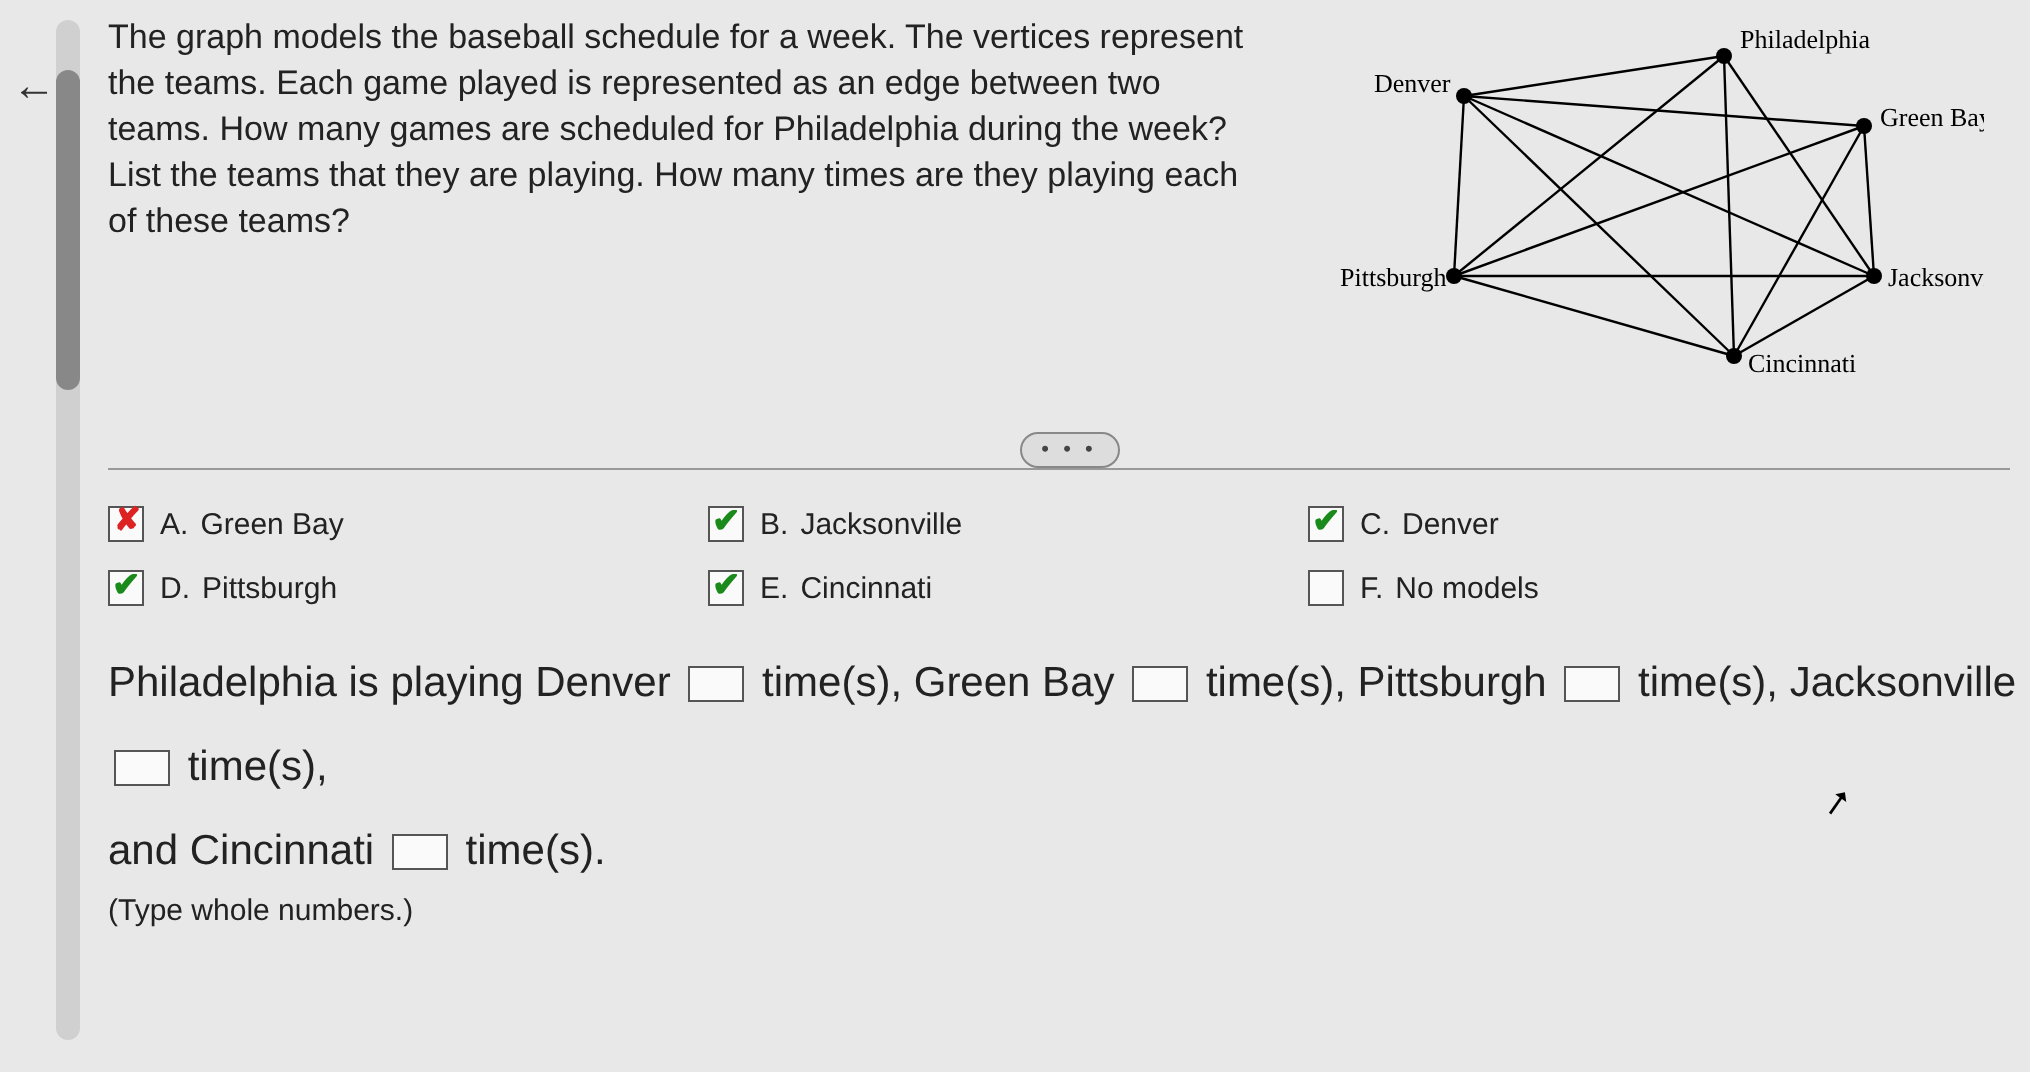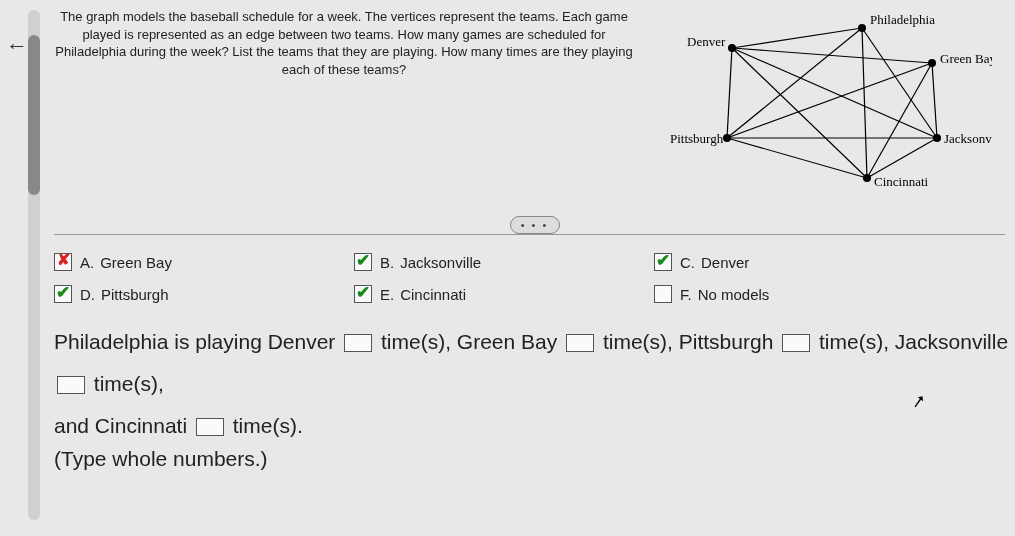--- a/index.html
+++ b/index.html
@@ -38,21 +38,21 @@
       border-radius: 6px;
     }
     .content {
       position: absolute;
       left: 54px;
       top: 8px;
       right: 0;
       bottom: 0;
     }
     .question-row { display: flex; gap: 18px; }
-    .question-text { width: 580px; line-height: 1.35; font-size: 13px; text-align: center; }
+    .question-text { width: 580px; line-height: 1.35; font-size: 17px; }
     .graph-area { width: 340px; height: 190px; position: relative; }
     .graph-area svg { width: 100%; height: 100%; }
     .graph-label { font-family: 'Times New Roman', serif; font-size: 13px; fill: #000; }
     .expand-btn {
       display: block;
       width: 50px; height: 18px;
       margin: 18px auto 0;
       border: 1px solid #888;
       border-radius: 10px;
       background: #ddd;
@@ -80,21 +80,21 @@
       content: "✘"; position: absolute; left: 2px; top: -4px;
       font-size: 16px; color: #d22; font-weight: bold;
     }
     .letter { margin-left: 2px; }
     .fillrow { line-height: 2; font-size: 21px; }
     .blank {
       display: inline-block; width: 28px; height: 18px;
       border: 1px solid #555; background: #fafafa;
       vertical-align: middle; margin: 0 3px;
     }
-    .hint { font-size: 21px; }
+    .hint { font-size: 15px; }
     .cursor {
       position: absolute;
       right: 90px;
       top: 392px;
       font-size: 18px;
       color: #000;
       transform: rotate(-10deg);
     }
   </style>
 </head>

